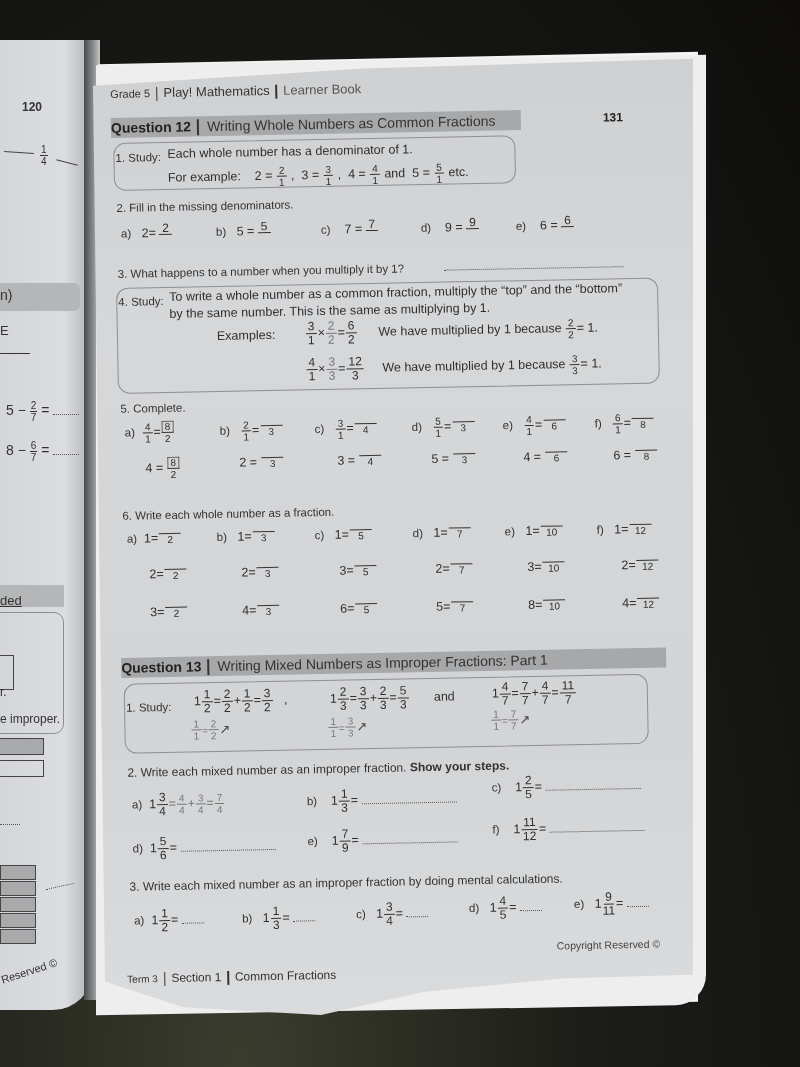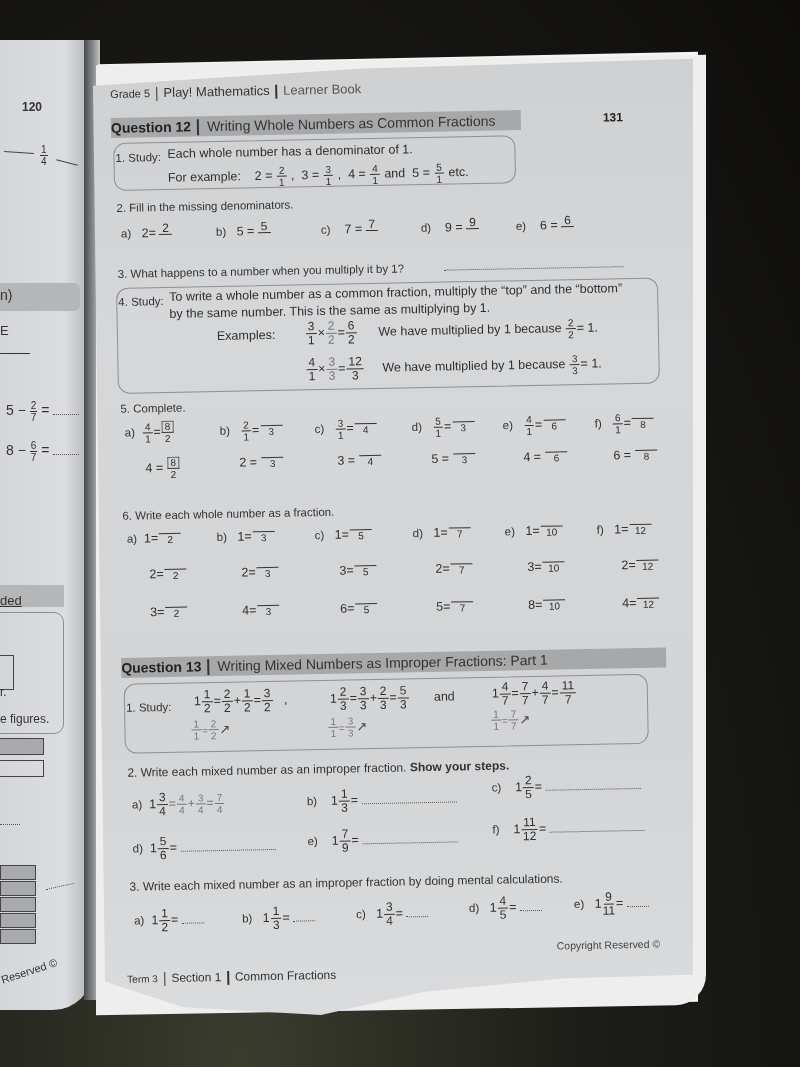--- a/index.html
+++ b/index.html
@@ -101,21 +101,21 @@
         <span class="n">6</span>
         <span>7</span>
       </span>
     = <span class="dots" style="width:26px;"></span>
   </div>
   <div class="lp-shade2"></div>
   <div class="lp-box"></div>
   <div class="lp" style="left:0;top:553px;text-decoration:underline;">ded</div>
   <div class="lp-sq"></div>
   <div class="lp" style="left:0;top:645px;font-size:12px;">r.</div>
-  <div class="lp" style="left:0;top:672px;font-size:12px;">e figures.</div>
+  <div class="lp" style="left:0;top:672px;font-size:12px;">e improper.</div>
   <div class="lp-bars" style="top:698px;background:#a9aaac;"></div>
   <div class="lp-bars" style="top:720px;"></div>
   <div class="lp" style="left:0;top:773px;"><span class="dots" style="width:20px;"></span></div>
   <div class="lp-grid">
       <div></div>
       <div></div>
       <div></div>
       <div></div>
       <div></div>
     </div>

